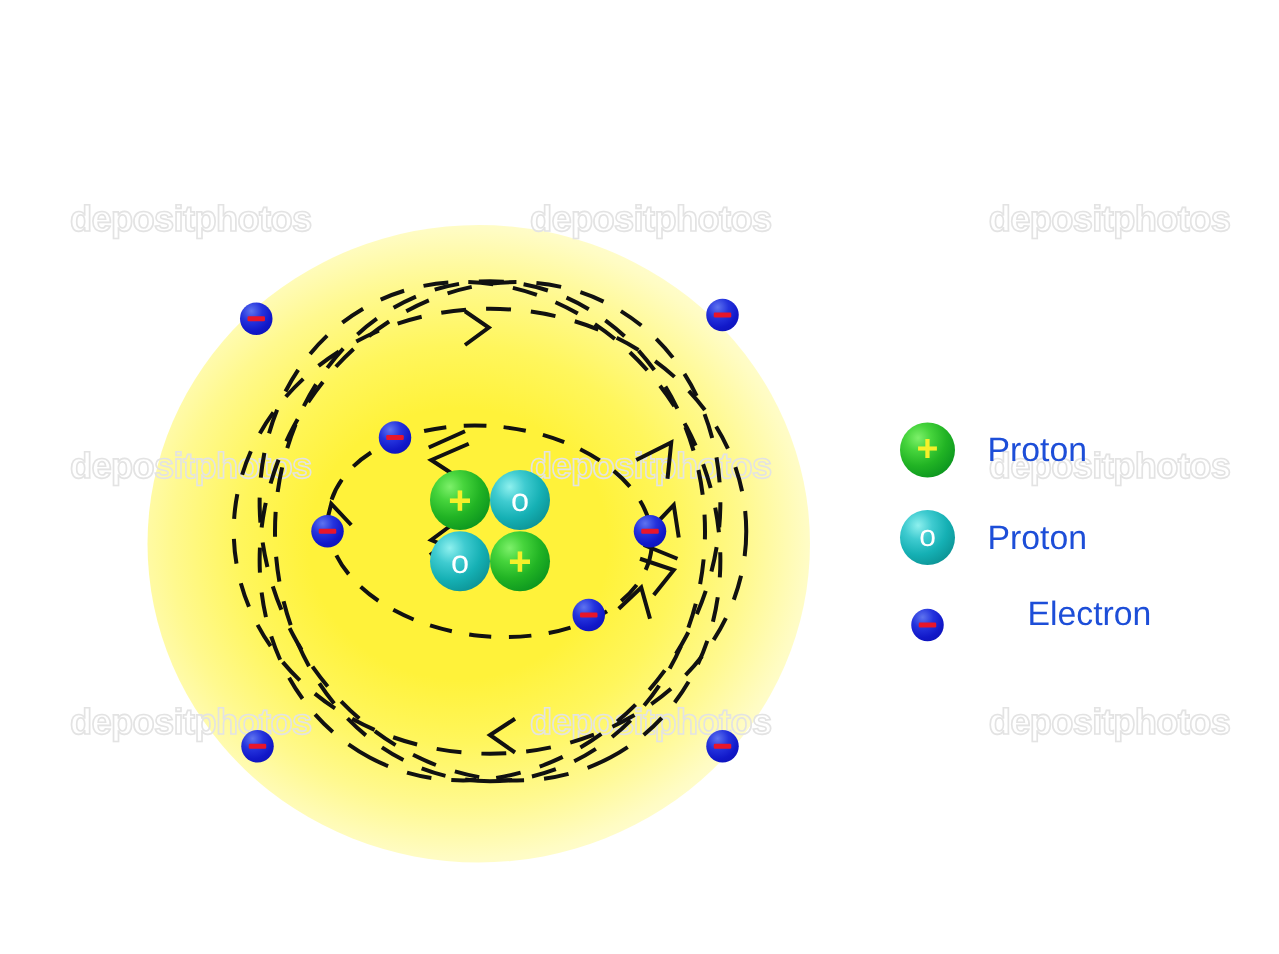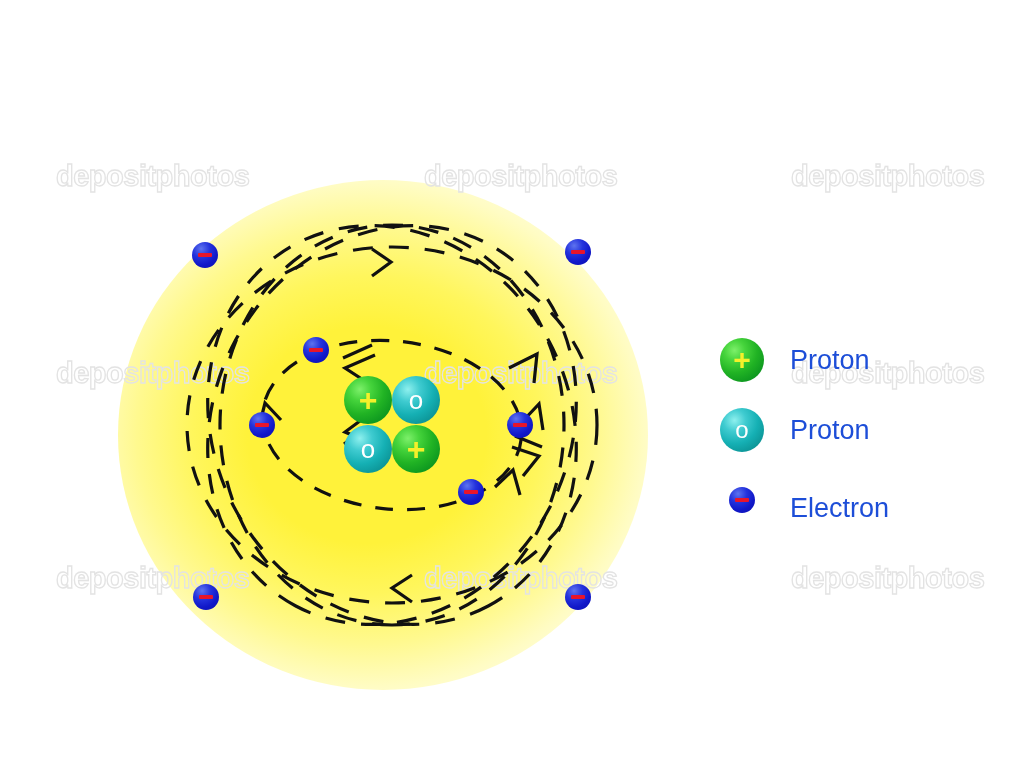--- a/index.html
+++ b/index.html
@@ -251,17 +251,17 @@
       <div class="legend-row">
         <div class="legend-icon neutron" style="width: 44px; height: 44px; top: 13px; left: 6px;">
           <span class="glyph-o" style="font-size: 24px;">o</span>
         </div>
         <div class="legend-label" style="top: 20px;">Proton</div>
       </div>
       <div class="legend-row">
         <div class="legend-icon electron" style="width: 26px; height: 26px; top: 22px; left: 15px;">
           <span class="glyph-minus" style="width: 14px; height: 4px;"></span>
         </div>
-        <div class="legend-label" style="top: 28px;">Electron</div>
+        <div class="legend-label" style="top: 11px; margin-left: 32px;">Electron</div>
       </div>
     </div>
 
 </div>
 
 </body></html>

